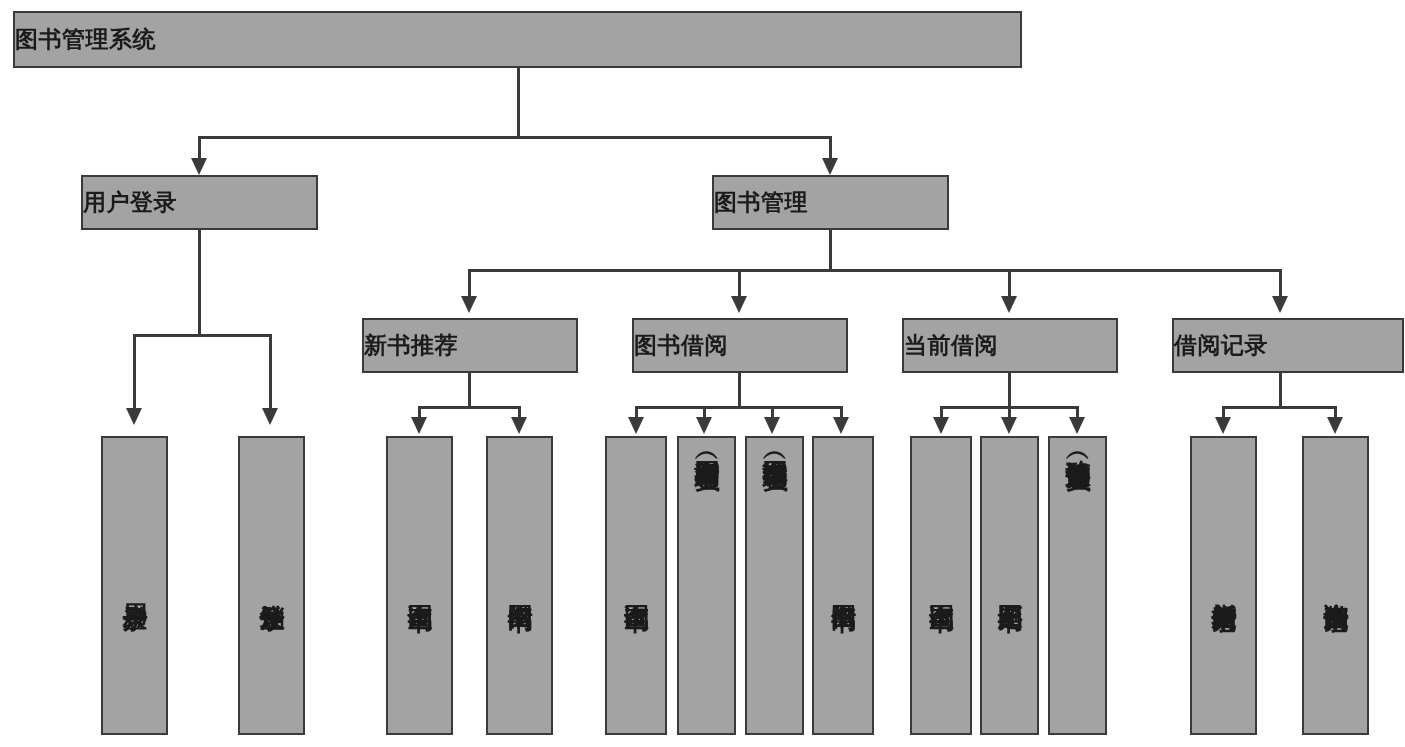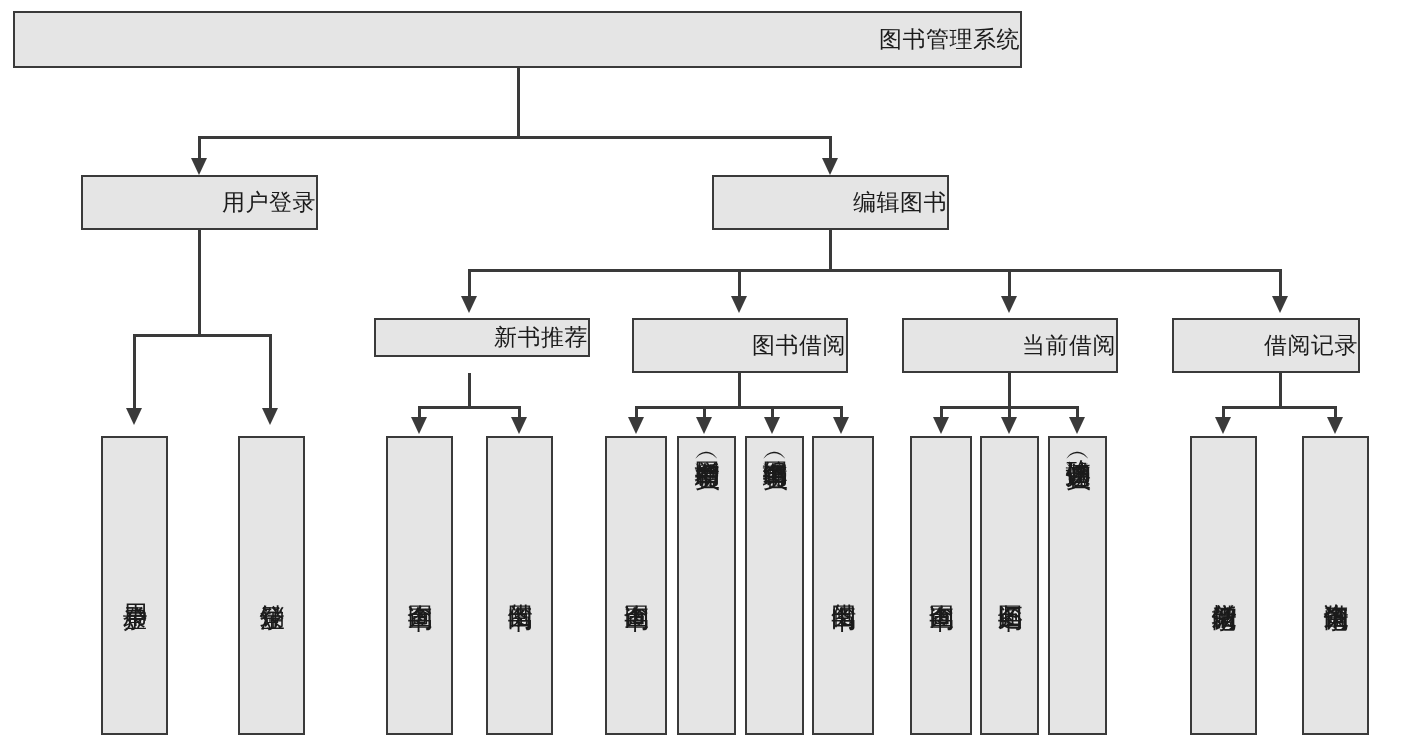--- a/index.html
+++ b/index.html
@@ -15,26 +15,27 @@
     position: relative;
     width: 1405px;
     height: 747px;
     background: #ffffff;
     overflow: hidden;
   }
   
   .node {
     position: absolute;
     box-sizing: border-box;
-    background: #e5e5e5;
+    background: #a3a3a3;
     border: 2px solid #3a3a3a;
     display: flex;
     align-items: center;
-    justify-content: flex-end;
+    justify-content: flex-start;
     color: #1b1b1b;
+    font-weight: bold;
   }
   .node .label {
     display: block;
     text-align: center;
     line-height: 1.02;
     color: #1b1b1b;
   }
   
   .node.h .label {
     font-size: 23px;
@@ -100,51 +101,51 @@
   <div class="edge vline" style="left:198px; top:136px; width:3px; height:28px;"></div>
   <div class="arrow" style="left:191px; top:158px;"></div>
 
   <div class="edge vline" style="left:829px; top:136px; width:3px; height:28px;"></div>
   <div class="arrow" style="left:822px; top:158px;"></div>
 
   <div class="node h" style="left:81px; top:175px; width:237px; height:55px;">
     <span class="label">用户登录</span>
   </div>
   <div class="node h" style="left:712px; top:175px; width:237px; height:55px;">
-    <span class="label">编辑图书</span>
+    <span class="label">图书管理</span>
   </div>
 
   <div class="edge vline" style="left:198px; top:230px; width:3px; height:107px;"></div>
   <div class="edge hline" style="left:133px; top:334px; width:139px; height:3px;"></div>
   <div class="edge vline" style="left:133px; top:334px; width:3px; height:80px;"></div>
   <div class="arrow" style="left:126px; top:408px;"></div>
   <div class="edge vline" style="left:269px; top:334px; width:3px; height:80px;"></div>
   <div class="arrow" style="left:262px; top:408px;"></div>
 
   <div class="edge vline" style="left:829px; top:230px; width:3px; height:42px;"></div>
   <div class="edge hline" style="left:468px; top:269px; width:814px; height:3px;"></div>
   <div class="edge vline" style="left:468px; top:269px; width:3px; height:32px;"></div>
   <div class="arrow" style="left:461px; top:296px;"></div>
   <div class="edge vline" style="left:738px; top:269px; width:3px; height:32px;"></div>
   <div class="arrow" style="left:731px; top:296px;"></div>
   <div class="edge vline" style="left:1008px; top:269px; width:3px; height:32px;"></div>
   <div class="arrow" style="left:1001px; top:296px;"></div>
   <div class="edge vline" style="left:1279px; top:269px; width:3px; height:32px;"></div>
   <div class="arrow" style="left:1272px; top:296px;"></div>
 
-  <div class="node h" style="left:374px; top:318px; width:216px; height:39px;">
+  <div class="node h" style="left:362px; top:318px; width:216px; height:55px;">
     <span class="label">新书推荐</span>
   </div>
   <div class="node h" style="left:902px; top:318px; width:216px; height:55px;">
     <span class="label">当前借阅</span>
   </div>
   <div class="node h" style="left:632px; top:318px; width:216px; height:55px;">
     <span class="label">图书借阅</span>
   </div>
-  <div class="node h" style="left:1172px; top:318px; width:188px; height:55px;">
+  <div class="node h" style="left:1172px; top:318px; width:232px; height:55px;">
     <span class="label">借阅记录</span>
   </div>
 
   <div class="edge vline" style="left:468px; top:373px; width:3px; height:36px;"></div>
   <div class="edge hline" style="left:418px; top:406px; width:103px; height:3px;"></div>
   <div class="edge vline" style="left:418px; top:406px; width:3px; height:15px;"></div>
   <div class="arrow" style="left:411px; top:417px;"></div>
   <div class="edge vline" style="left:518px; top:406px; width:3px; height:15px;"></div>
   <div class="arrow" style="left:511px; top:417px;"></div>
 

